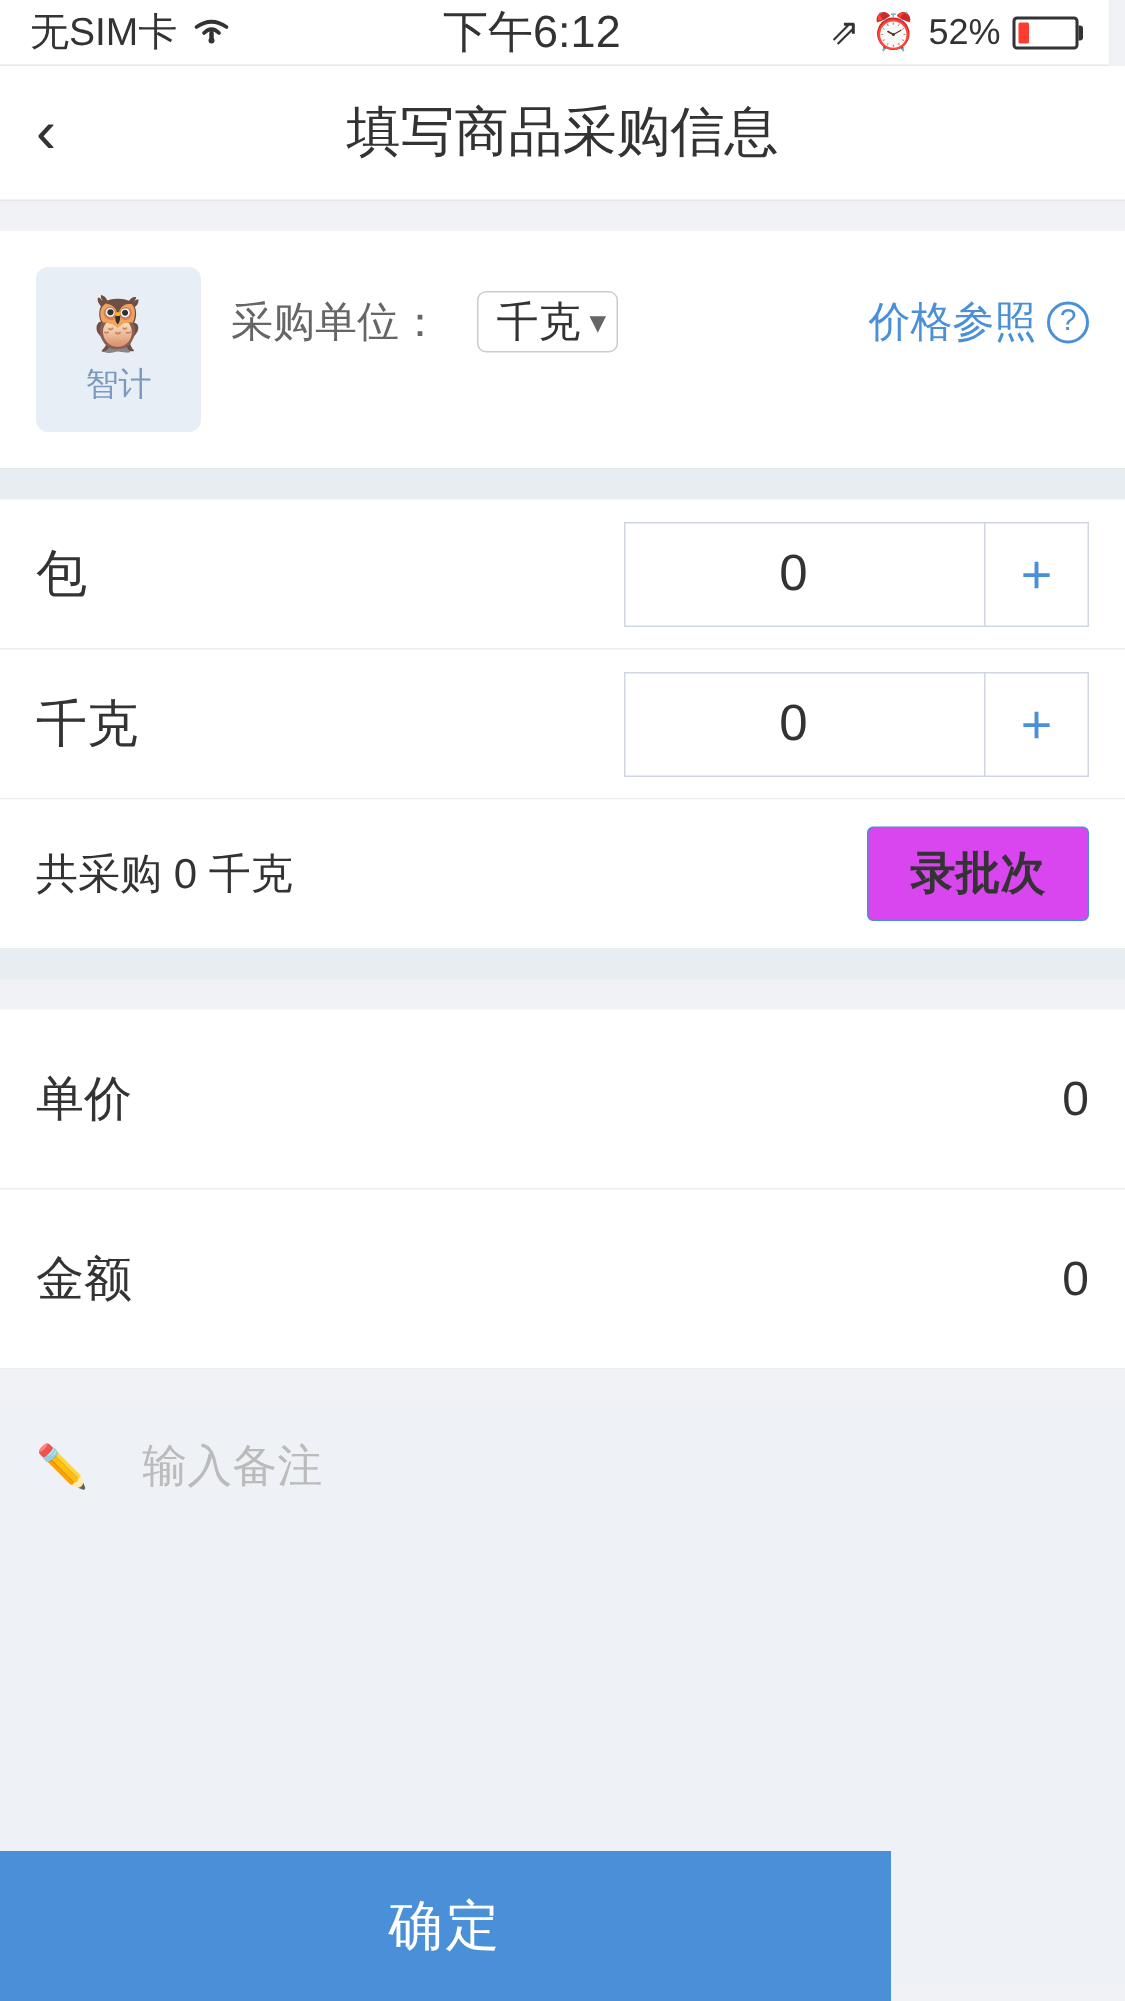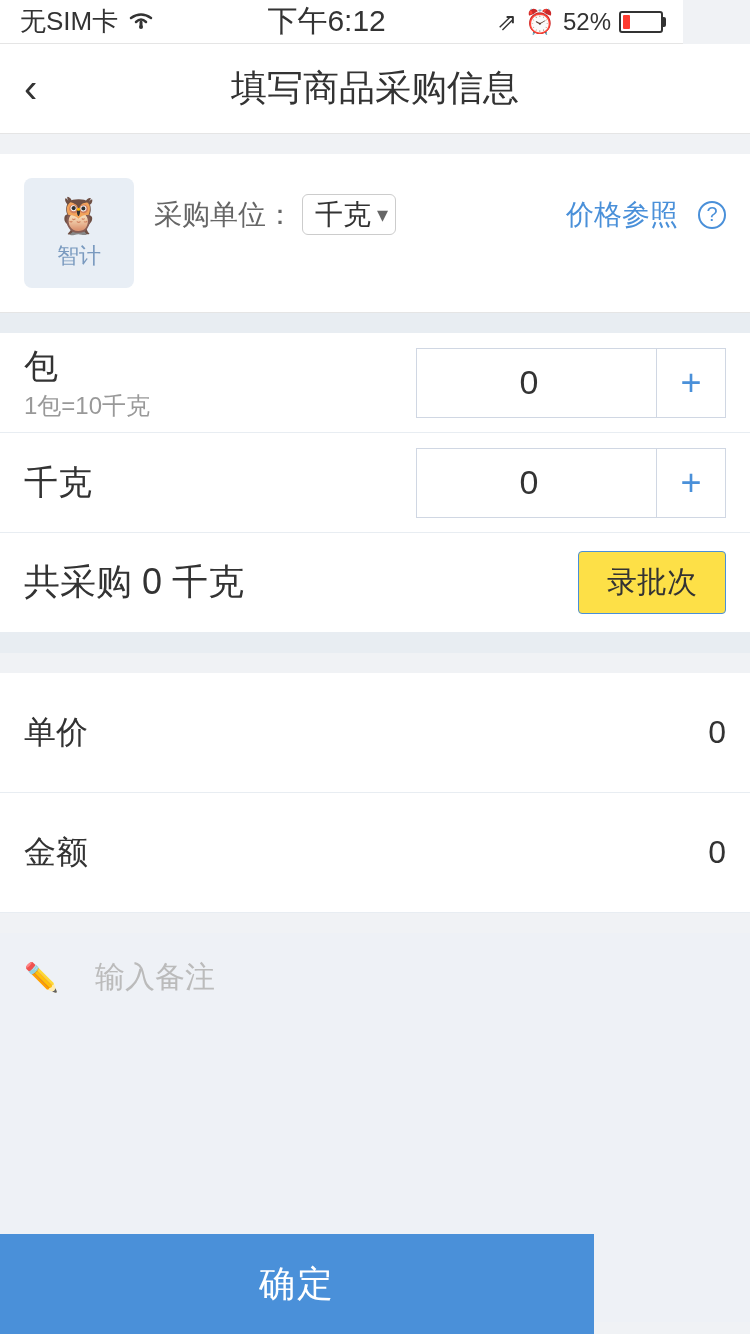--- a/index.html
+++ b/index.html
@@ -9,21 +9,21 @@
       min-height: 1334px;
       background: #f0f2f5;
       font-family: -apple-system, 'PingFang SC', 'Helvetica Neue', sans-serif;
       font-size: 32px;
       color: #333;
       position: relative;
     }
 
     
     .status-bar {
-      width: 683px;
+      width: 739px;
       height: 44px;
       background: #fff;
       display: flex;
       align-items: center;
       justify-content: space-between;
       padding: 0 20px;
       font-size: 26px;
       color: #333;
       border-bottom: 1px solid #e5e5e5;
     }
@@ -166,21 +166,21 @@
       right: 8px;
       color: #666;
       font-size: 22px;
       pointer-events: none;
     }
     .price-ref {
       font-size: 28px;
       color: #4a90d9;
       display: flex;
       align-items: center;
-      gap: 20px;
+      gap: 7px;
       cursor: pointer;
     }
     .price-ref-icon {
       width: 28px; height: 28px;
       border: 2px solid #4a90d9;
       border-radius: 50%;
       display: inline-flex;
       align-items: center;
       justify-content: center;
       font-size: 20px;
@@ -251,31 +251,32 @@
     .summary-row {
       display: flex;
       align-items: center;
       justify-content: space-between;
       padding: 0 24px;
       height: 100px;
       background: #fff;
       border-bottom: 1px solid #e8edf2;
     }
     .summary-text {
-      font-size: 36px;
+      font-size: 28px;
       color: #333;
     }
     .batch-btn {
       border: 1px solid #4a90d9;
       padding: 10px 28px;
       font-size: 30px;
       color: #333;
-      background: #fde047;
+      background: #d946ef;
       cursor: pointer;
       border-radius: 4px;
+      font-weight: bold;
     }
 
     
     .price-section {
       background: #fff;
       margin-top: 20px;
     }
     .price-row {
       display: flex;
       align-items: center;
@@ -368,21 +369,21 @@
   <span class="nav-title">填写商品采购信息</span>
 </div>
 
 <div class="product-card">
   <div class="product-thumb">
     <div class="product-thumb-owl">🦉</div>
     <div class="product-thumb-text">智计</div>
   </div>
   <div class="product-info">
     <div class="product-unit-row">
-      <div style="display:flex;align-items:center;gap:8px">
+      <div style="display:flex;align-items:center;gap:24px">
         <span class="unit-label">采购单位：</span>
         <div class="unit-select-wrap">
           <select class="unit-select">
             <option>千克</option>
           </select>
         </div>
       </div>
       <div class="price-ref">
         <span>价格参照</span>
         <span class="price-ref-icon">?</span>
@@ -390,21 +391,20 @@
     </div>
   </div>
 </div>
 
 <div class="divider-section"></div>
 
 <div class="input-section">
   <div class="input-row">
     <div class="input-row-label">
       <span class="input-row-label-main">包</span>
-      <span class="input-row-label-sub">1包=10千克</span>
     </div>
     <div class="input-row-right">
       <input class="qty-input" type="number" value="0" style="">
       <div class="plus-btn">+</div>
     </div>
   </div>
 
   <div class="input-row">
     <div class="input-row-label">
       <span class="input-row-label-main">千克</span>

